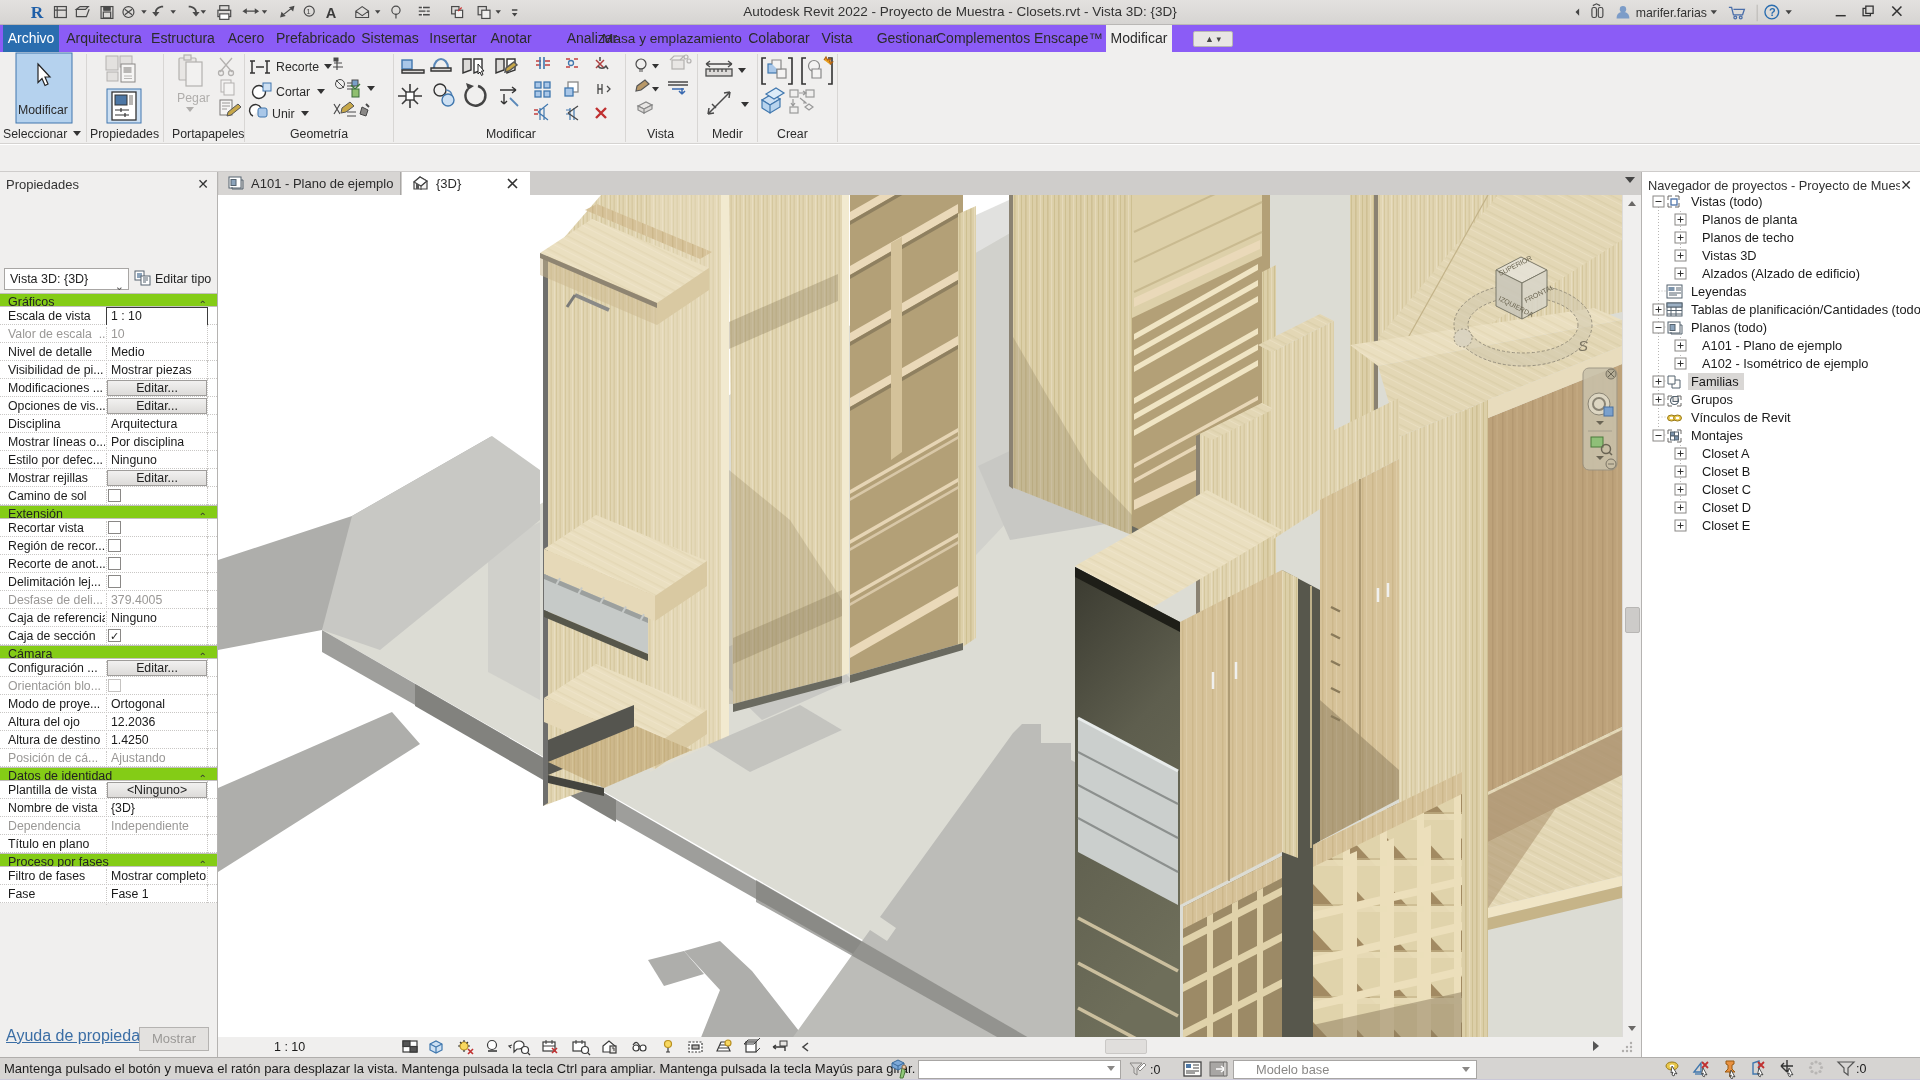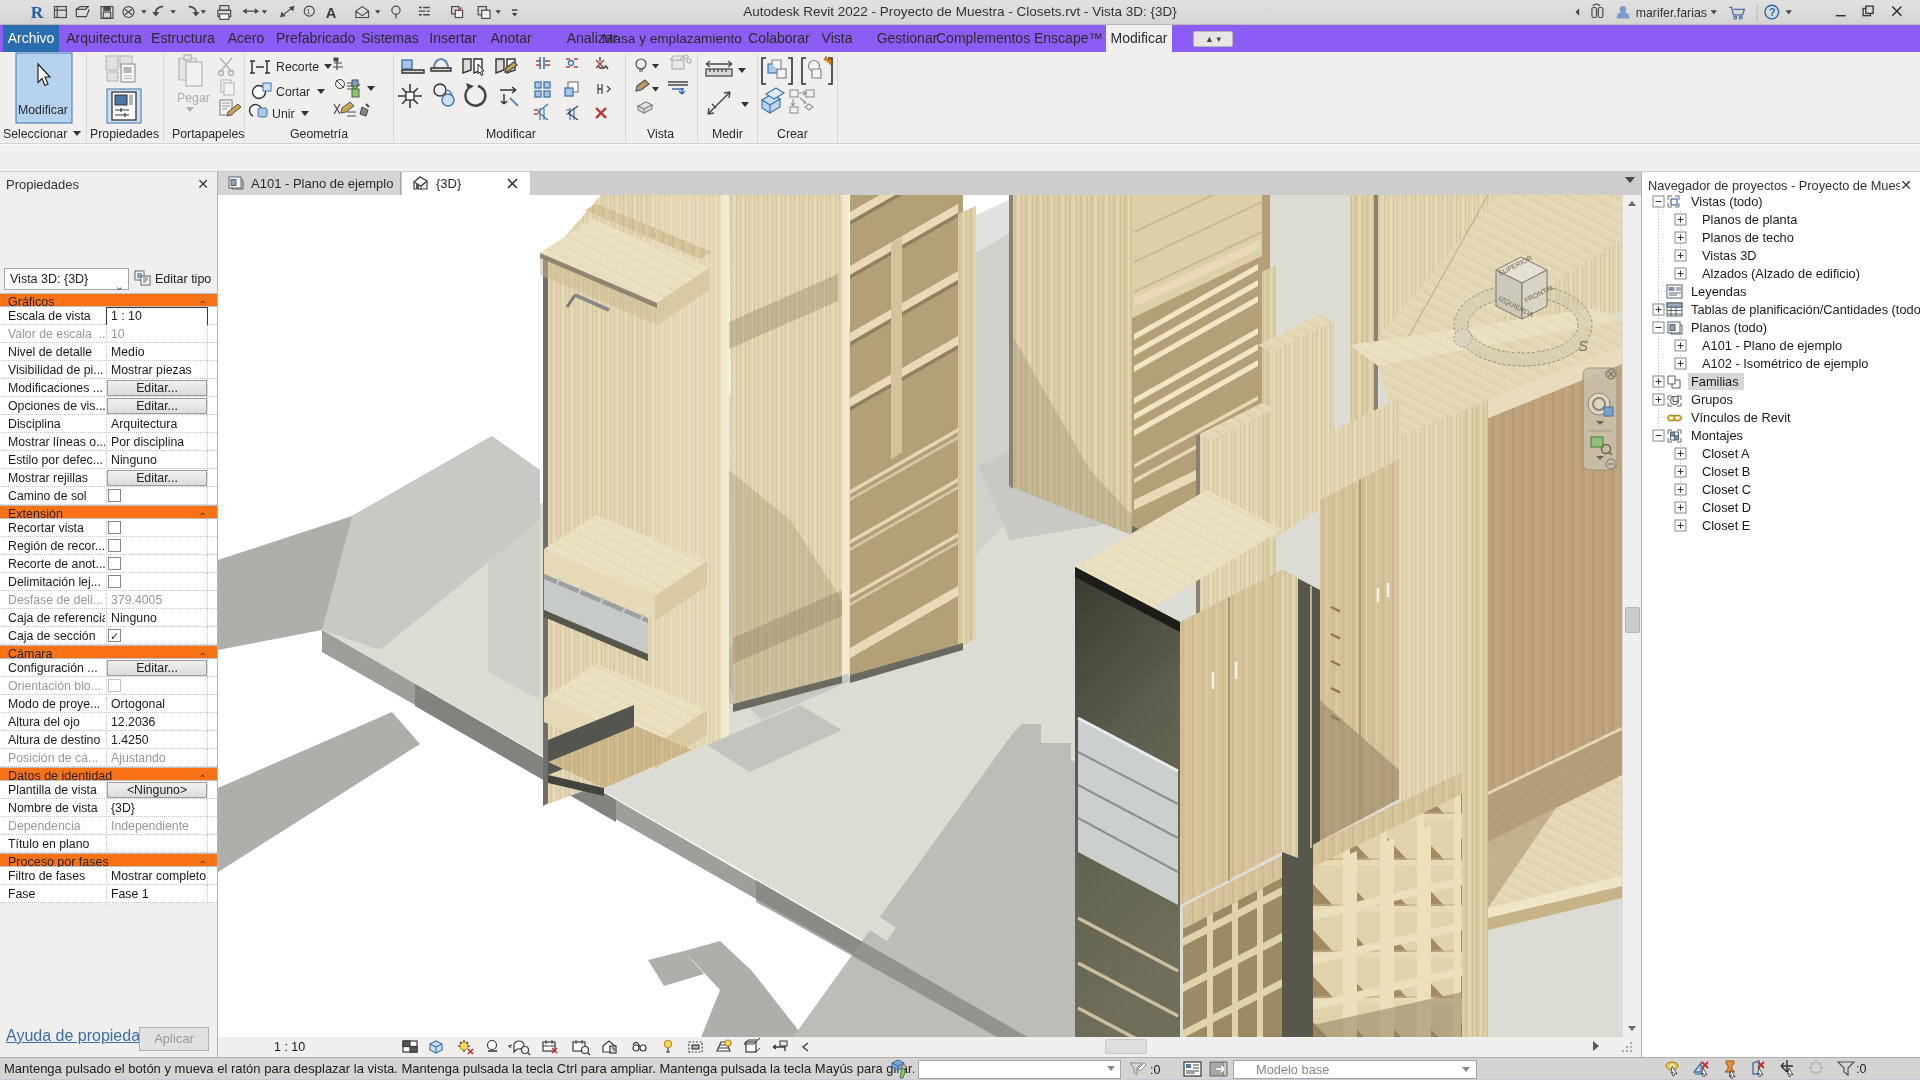--- a/index.html
+++ b/index.html
@@ -25,21 +25,21 @@
 .typesel { position:absolute; left:4px; top:24px; width:206px; height:67px; background:#fff; border:1px solid #a8a6a4; }
 .typesel .thumb { position:absolute; left:3px; top:3px; width:88px; height:59px; border-right:1px solid #d3d1cf; }
 .typesel .tname { position:absolute; left:100px; top:24px; font-size:13px; color:#222; }
 .typesel .tcaret { position:absolute; right:7px; top:28px; width:0; height:0; border-left:5px solid transparent; border-right:5px solid transparent; border-top:6px solid #333; }
 .vselrow { position:absolute; left:4px; top:96px; width:210px; height:22px; }
 .vcombo { position:absolute; left:0; top:0; width:125px; height:22px; background:#fff; border:1px solid #a8a6a4; font-size:12.5px; color:#222; line-height:20px; padding-left:5px; }
 .vcombo .ccaret { position:absolute; right:4px; top:7px; color:#555; font-size:11px; }
 .edtype { position:absolute; left:130px; top:0; width:84px; height:22px; font-size:12.5px; color:#222; line-height:22px; }
 
 #grid { position:absolute; left:0; top:121px; width:217px; }
-.sech { height:18px; background:#f97316; border-top:1px solid #c2c0be; border-bottom:1px solid #c2c0be; font-size:12.5px; color:#222; line-height:17px; padding-left:8px; position:relative; }
+.sech { height:18px; background:#84cc16; border-top:1px solid #c2c0be; border-bottom:1px solid #c2c0be; font-size:12.5px; color:#222; line-height:17px; padding-left:8px; position:relative; }
 .sech .chev { position:absolute; right:10px; top:2px; font-size:10px; color:#333; }
 .prow { height:18px; position:relative; border-bottom:1px dotted #c9c7c5; font-size:12.3px; color:#1a1a1a; background:#fff; }
 .prow .lbl { position:absolute; left:8px; top:1.5px; width:97px; white-space:nowrap; overflow:hidden; }
 .prow .val { position:absolute; left:106px; top:1.5px; width:101px; border-left:1px dotted #c9c7c5; padding-left:4px; white-space:nowrap; overflow:hidden; height:18px; }
 .prow .val2 { position:absolute; right:0px; top:0; width:10px; height:18px; border-left:1px dotted #c9c7c5; }
 .prow.gray .lbl, .prow.gray .val { color:#9a9896; }
 .pbtn { position:absolute; left:107px; top:1px; width:100px; height:15.5px; background:linear-gradient(#f2f1f0,#dddbd9); border:1px solid #9f9d9b; font-size:12.3px; text-align:center; line-height:14px; color:#222; }
 .cb { position:absolute; left:108px; top:2px; width:13px; height:13px; background:#fff; border:1px solid #8a8886; }
 .selbox { position:absolute; left:106px; top:-0.5px; width:102px; height:19px; border:1.5px solid #3b3b3b; background:#fff; padding-left:4px; line-height:17px; }
 #prophelp { position:absolute; left:6px; bottom:12px; font-size:16px; color:#3b6ea5; text-decoration:underline; }
@@ -536,21 +536,21 @@
           <span class="val">Mostrar completo</span>
           <span class="val2"></span>
         </div>
       <div class="prow">
           <span class="lbl">Fase</span>
           <span class="val">Fase 1</span>
           <span class="val2"></span>
         </div>
     </div>
     <div id="prophelp">Ayuda de propiedades</div>
-    <div id="applybtn">Aplicar</div>
+    <div id="applybtn">Mostrar</div>
   </div>
   <div id="viewtabs">
     <div class="vtab" style="left:1px;width:182px;background:#d7d5d3;border-right:1px solid #a8a6a4;">
       <svg width="16" height="14" style="position:absolute;left:9px;top:4px;" viewBox="0 0 16 14">
           <rect x="1" y="1" width="12" height="11" fill="#fff" stroke="#55636f"></rect>
           <path d="M13 4h2v9H4v-2" fill="none" stroke="#55636f"></path>
           <rect x="3" y="3.5" width="5" height="6" fill="#8ca4bc" stroke="#55636f"></rect>
         </svg>
       <span style="position:absolute;left:32px;">A101 - Plano de ejemplo</span>
     </div>

